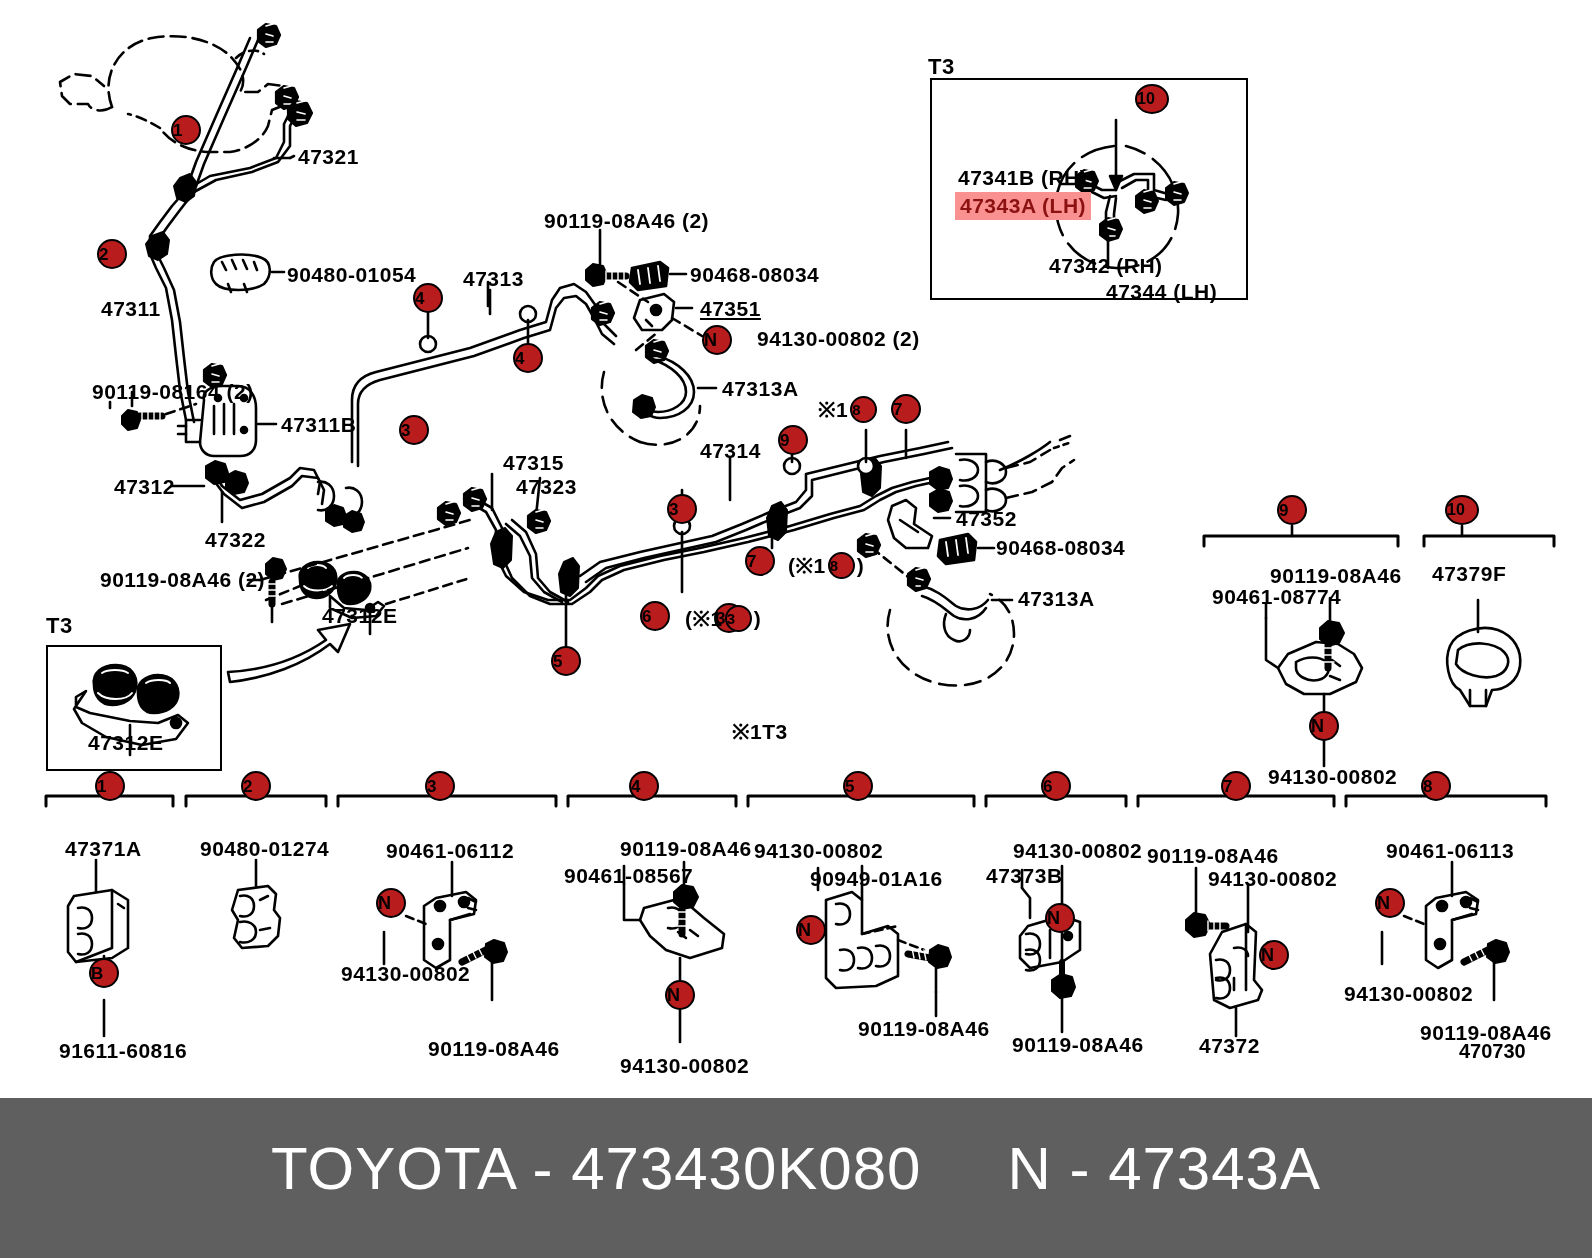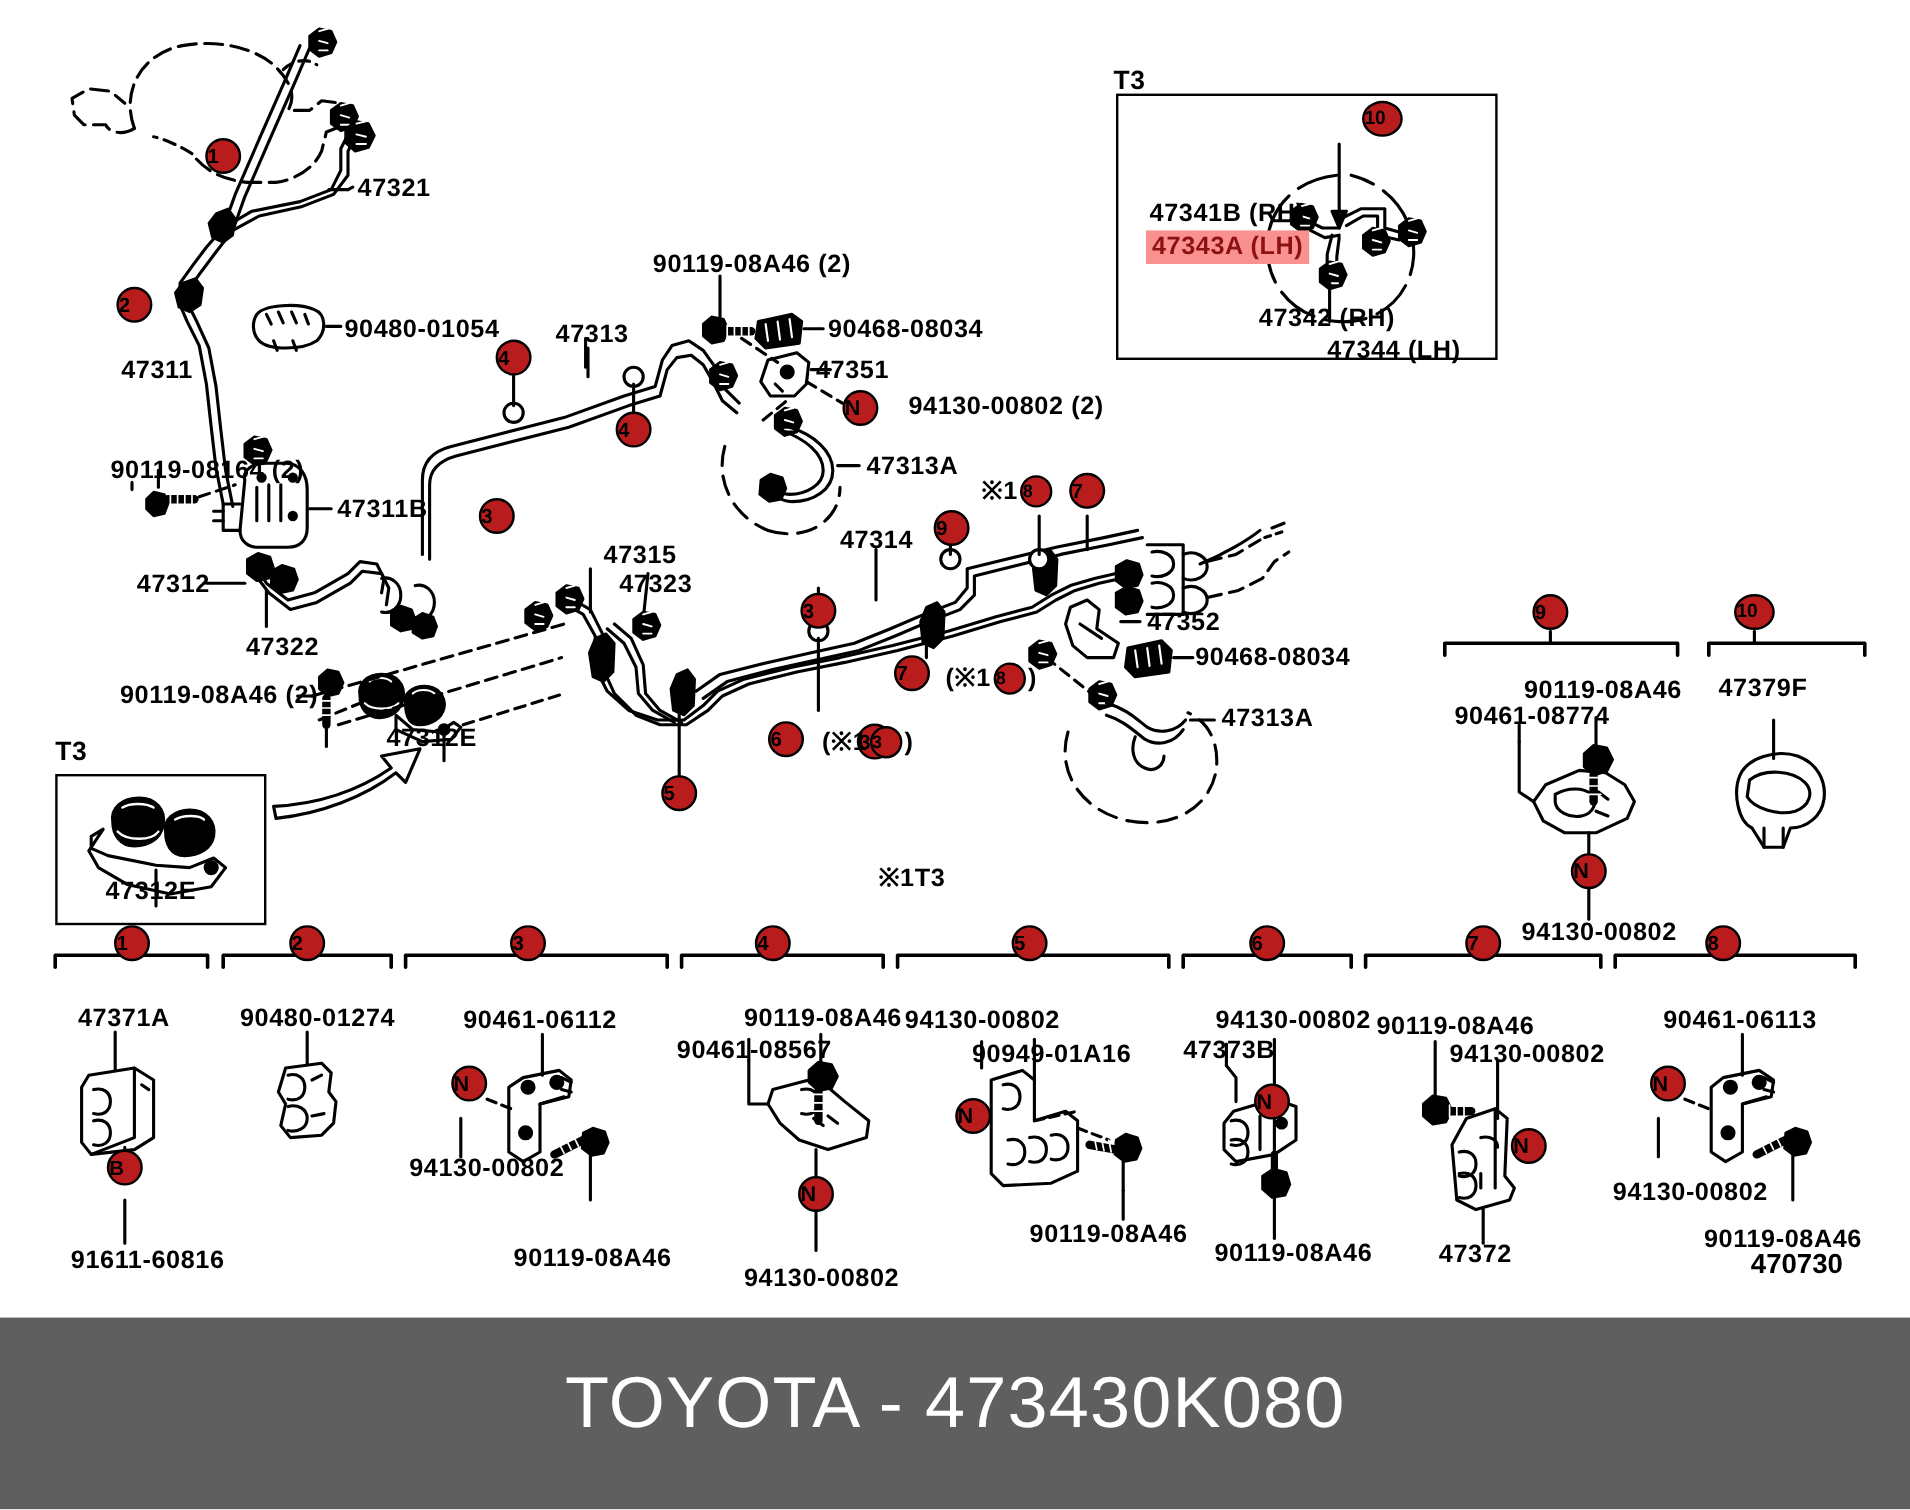--- a/index.html
+++ b/index.html
@@ -99,21 +99,21 @@
     font-family: "Liberation Sans", sans-serif;
     font-size: 60px;
     font-weight: normal;
     letter-spacing: 1px;
     white-space: nowrap;
   }
   .figcode {
     position: absolute;
     font-family: "Liberation Sans", sans-serif;
     font-weight: bold;
-    font-size: 23px;
+    font-size: 20px;
     color: #000;
   }
 </style>
 </head>
 <body>
 
 <div id="page">
 
   <svg id="diagram" viewBox="0 0 1592 1100">
     <g fill="none" stroke="#000" stroke-width="2.6" stroke-linecap="round" stroke-linejoin="round">
@@ -598,21 +598,21 @@
   <div class="lbl" style="left:101px; top:298px;">47311</div>
   <div class="lbl" style="left:72px; top:381px;margin-left:20px;">90119-08164 (2)</div>
   <div class="lbl" style="left:281px; top:414px;">47311B</div>
   <div class="lbl" style="left:114px; top:476px;">47312</div>
   <div class="lbl" style="left:205px; top:529px;">47322</div>
   <div class="lbl" style="left:100px; top:569px;">90119-08A46 (2)</div>
   <div class="lbl" style="left:322px; top:605px;">47312E</div>
   <div class="lbl" style="left:463px; top:268px;">47313</div>
   <div class="lbl" style="left:544px; top:210px;">90119-08A46 (2)</div>
   <div class="lbl" style="left:690px; top:264px;">90468-08034</div>
-  <div class="lbl" style="left:680px; top:298px;">47351</div>
+  <div class="lbl" style="left:700px; top:298px;text-decoration:underline;">47351</div>
   <div class="lbl" style="left:757px; top:328px;">94130-00802 (2)</div>
   <div class="lbl" style="left:722px; top:378px;">47313A</div>
   <div class="lbl" style="left:475px; top:452px;margin-left:28px;">47315</div>
   <div class="lbl" style="left:516px; top:476px;">47323</div>
   <div class="lbl" style="left:700px; top:440px;">47314</div>
   <div class="lbl" style="left:956px; top:508px;">47352</div>
   <div class="lbl" style="left:996px; top:537px;">90468-08034</div>
   <div class="lbl" style="left:1018px; top:588px;">47313A</div>
 
   <div class="circ" style="left:171px; top:115px;">
@@ -760,16 +760,17 @@
       <span>N</span>
     </div>
   <div class="lbl" style="left:1344px; top:983px;">94130-00802</div>
   <div class="lbl" style="left:1420px; top:1022px;">90119-08A46</div>
 
   <div class="figcode" style="left:1459px; top:1040px;">470730</div>
 
   <div id="titlebar">
     <div class="inner">
       <div class="t">TOYOTA - 473430K080</div>
+      <div class="t">N - 47343A</div>
     </div>
   </div>
 
 </div>
 
 </body></html>

